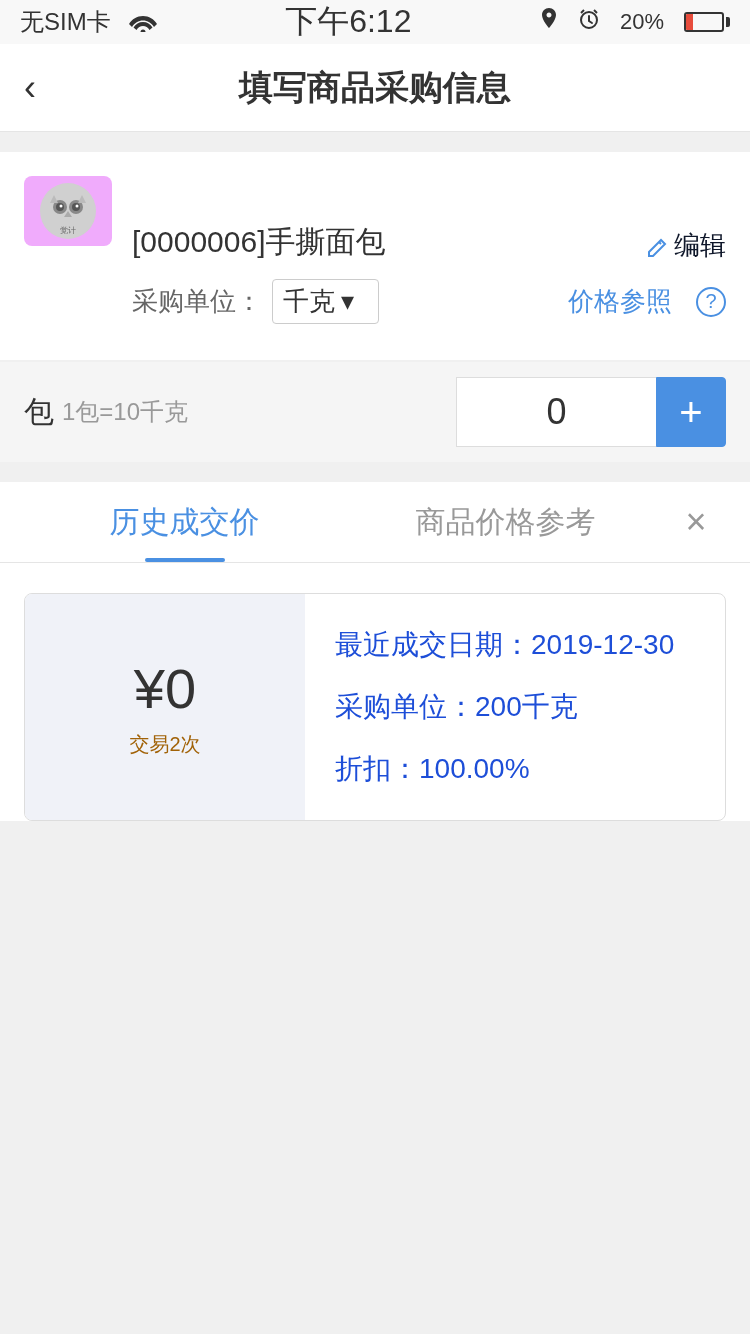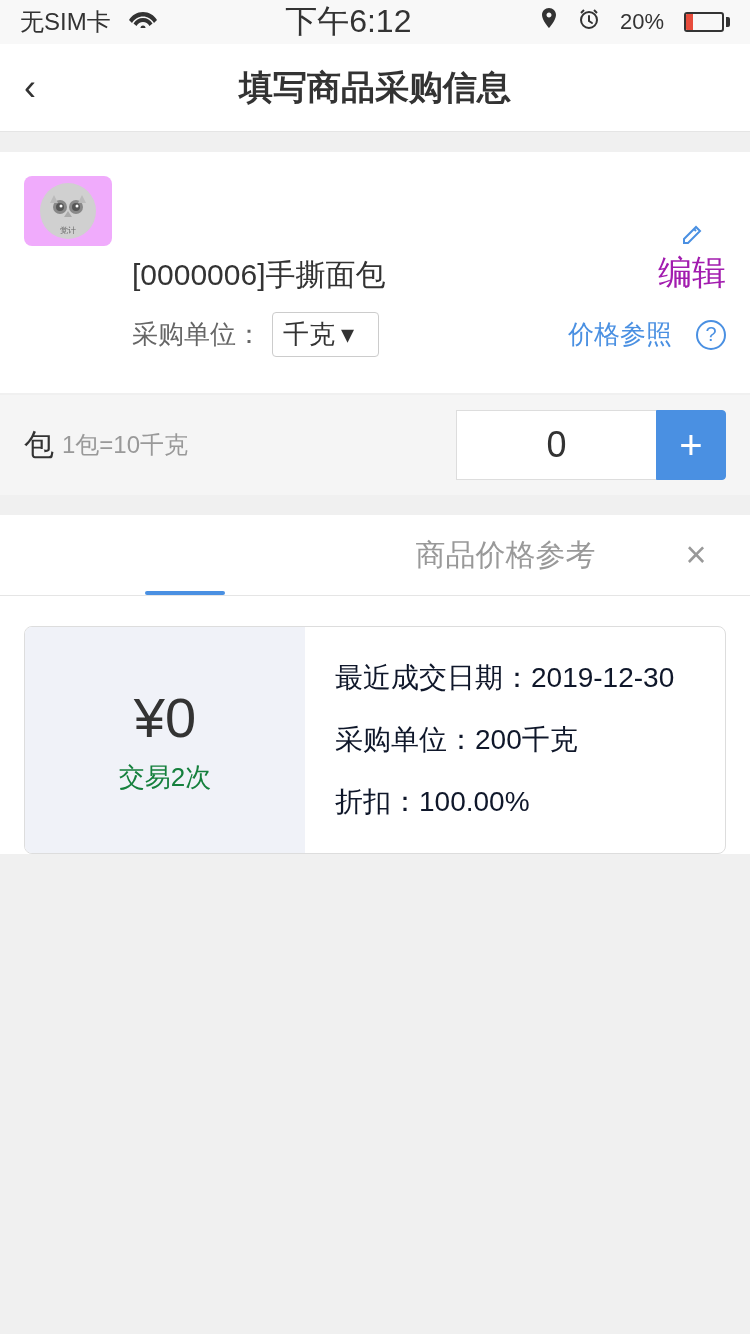--- a/index.html
+++ b/index.html
@@ -18,21 +18,21 @@
       width: 750px;
       height: 44px;
       background: #f8f8f8;
       display: flex;
       align-items: center;
       justify-content: space-between;
       padding: 0 20px;
       font-size: 24px;
       color: #333;
     }
-    .status-left { display: flex; align-items: flex-start; gap: 18px; }
+    .status-left { display: flex; align-items: flex-end; gap: 18px; }
     .status-center { font-size: 32px; font-weight: 500; }
     .status-right { display: flex; align-items: center; gap: 20px; font-size: 22px; }
     .battery {
       display: inline-flex;
       align-items: center;
       gap: 2px;
     }
     .battery-body {
       width: 40px;
       height: 20px;
@@ -113,24 +113,23 @@
     }
     .product-name {
       font-size: 30px;
       font-weight: 500;
       color: #333;
     }
     .edit-btn {
       display: flex;
       align-items: center;
       gap: 6px;
-      color: #a21caf;
-      font-size: 34px;
-      cursor: pointer;
-      flex-direction: column;
+      color: #0f172a;
+      font-size: 26px;
+      cursor: pointer;
     }
     .unit-row {
       display: flex;
       align-items: center;
       justify-content: space-between;
     }
     .unit-left {
       display: flex;
       align-items: center;
       gap: 10px;
@@ -293,35 +292,35 @@
       align-items: center;
       justify-content: center;
       padding: 40px 20px;
     }
     .price-amount {
       font-size: 56px;
       font-weight: 500;
       color: #333;
     }
     .price-trades {
-      font-size: 26px;
-      color: #15803d;
+      font-size: 20px;
+      color: #a16207;
       margin-top: 10px;
     }
     .price-card-right {
       flex: 1;
       padding: 30px 30px;
       display: flex;
       flex-direction: column;
       justify-content: center;
       gap: 20px;
     }
     .price-detail-row {
       font-size: 28px;
-      color: #0f172a;
+      color: #1d4ed8;
       line-height: 1.5;
     }
 
     
     .bottom-area {
       background: #f0f0f0;
       flex: 1;
       min-height: 500px;
     }
   </style>
@@ -432,20 +431,21 @@
       <div class="quantity-plus">
         <span>+</span>
       </div>
     </div>
   </div>
 </div>
 
 <div class="tabs-section">
   <div class="tabs-header">
     <div class="tab-item active">
+      <span>历史成交价</span>
       <div class="tab-active-line"></div>
     </div>
     <div class="tab-item">
       <span>商品价格参考</span>
     </div>
     <div class="tab-close">
       <span>×</span>
     </div>
   </div>
 

